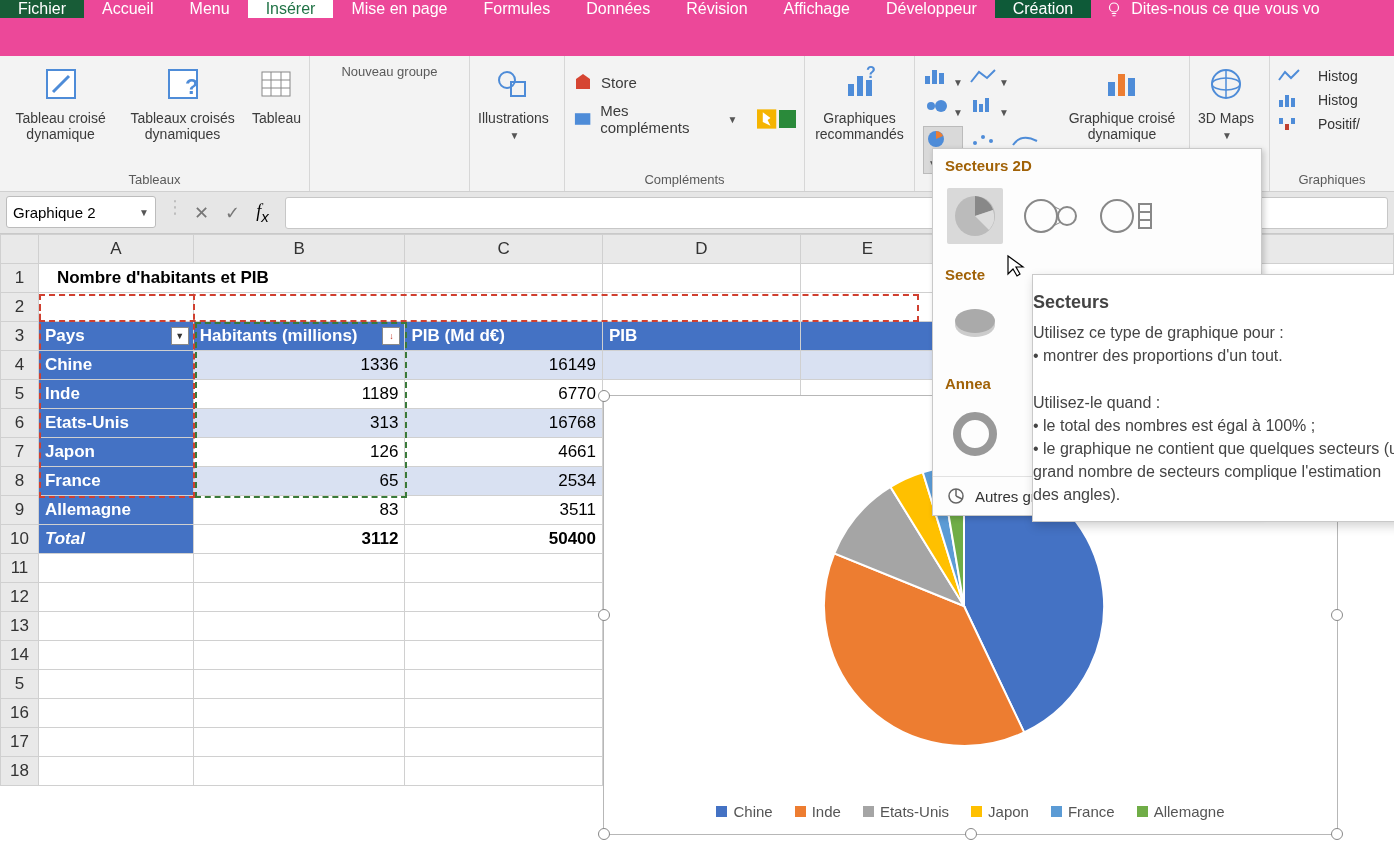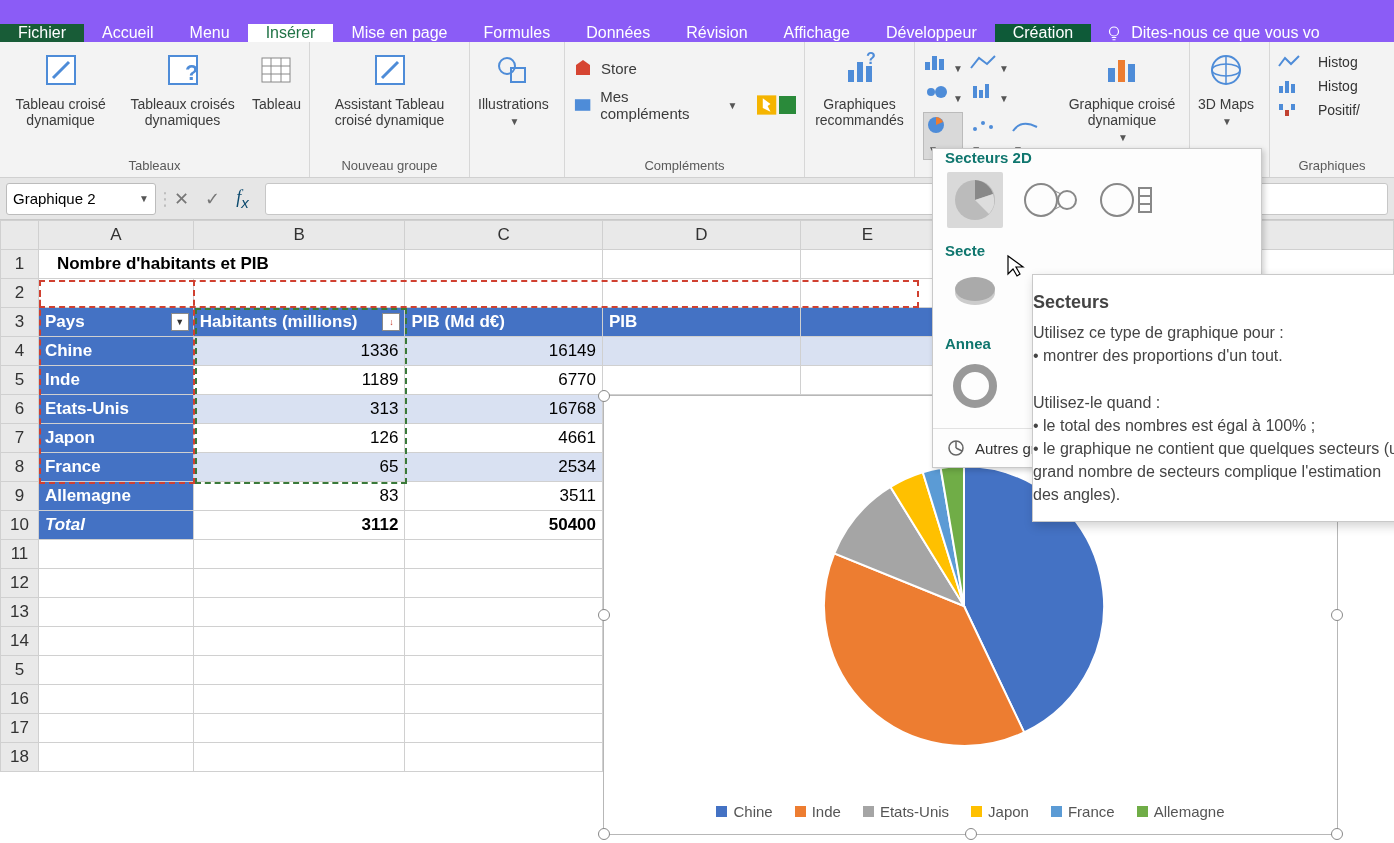--- a/index.html
+++ b/index.html
@@ -1,19 +1,19 @@
 <!DOCTYPE html>
 <html><head>
 <meta charset="utf-8">
 <style>
   * { box-sizing: border-box; margin: 0; padding: 0; font-family: "Segoe UI", Arial, sans-serif; }
   body { background: #fff; overflow: hidden; width: 1394px; height: 843px; position: relative; }
 
   
-  .titlebar { display: flex; background: #8b5cf6; height: 42px; color: #fff; align-items: flex-end; }
+  .titlebar { display: flex; background: #ec4899; height: 56px; color: #fff; align-items: flex-start; }
   .titlebar .tab { padding: 0 18px; font-size: 16px; display:flex; align-items:center; cursor:pointer; }
   .titlebar .tab.file { background: #185c37;}
   .titlebar .tab.active { background: #fff; color: #217346; }
   .titlebar .tab.creation { background: #0e5a38; }
   .titlebar .tell { flex: 1; display:flex; align-items:center; gap:8px; padding-left:14px; font-size:16px; }
   .titlebar .tell .bulb { width: 18px; height: 18px; }
 
   
   .ribbon { background: #f3f3f3; border-bottom: 1px solid #d0d0d0; height: 136px; display:flex; position:relative; }
   .rgroup { border-right: 1px solid #d7d7d7; display:flex; flex-direction:column; justify-content:space-between; padding: 6px 8px 4px 8px; }
@@ -22,25 +22,25 @@
   .ritem { display:flex; flex-direction:column; align-items:center; gap:4px; font-size:14px; color:#3b3b3b; text-align:center; line-height:1.15; cursor:pointer; }
   .ricon { width:44px; height:44px; display:flex; align-items:center; justify-content:center; }
   .ricon svg { width:40px; height:40px; }
   .smallitem { display:flex; align-items:center; gap:8px; font-size:15px; color:#3b3b3b; cursor:pointer; }
   .smallitem svg, .smallitem .sq { width:20px; height:20px; }
   .caret { font-size:10px; color:#555; margin-left:2px; }
   .mini-icon-row { display:flex; gap:6px; align-items:center; }
   .sp-row { display:flex; gap:18px; align-items:center; font-size:14px; color:#333; }
 
   
-  .fbar { height: 42px; background:#e6e6e6; border-bottom:1px solid #c9c9c9; display:flex; align-items:center; padding:4px 6px; }
+  .fbar { height: 42px; background:#e6e6e6; border-bottom:1px solid #c9c9c9; display:flex; padding:4px 6px; gap:10px; }
   .namebox { width:150px; height:32px; background:#fff; border:1px solid #bcbcbc; border-radius:3px; display:flex; align-items:center; justify-content:space-between; padding:0 6px; font-size:15px; }
   .fx-area { display:flex; align-items:center; gap:16px; flex:1; }
   .fx-btn { color:#777; font-size:18px; cursor:pointer; }
-  .fx-label { font-family: "Cambria Math", serif; font-style:italic; font-size:18px; color:#0c4a6e; }
+  .fx-label { font-family: "Cambria Math", serif; font-style:italic; font-size:18px; color:#000000; }
   .fx-input { flex:1; height:32px; background:#fff; border:1px solid #c7c7c7; border-radius:3px; }
 
   
   .grid-wrap { position:relative; }
   .grid { border-collapse:collapse; font-size:17px; }
   .grid th, .grid td { border:1px solid #d0d0d0; height:29px; }
   .grid .colhdr th { background:#e9e9e9; color:#333; font-weight:normal; text-align:center; }
   .grid .rowhdr { background:#e9e9e9; color:#333; text-align:center; width:38px; font-weight:normal; }
   .corner { background:#e9e9e9; border:1px solid #d0d0d0; width:38px; }
   .colA { width:155px; }
@@ -61,21 +61,21 @@
   
   .ants { position:absolute; border:2px dashed #d04030; pointer-events:none; }
 
   
   .chartbox { position:absolute; left:603px; top:395px; width:735px; height:440px; background:#fff; border:1px solid #b7b7b7; }
   .chart-title { text-align:center; font-size:22px; color:#555; margin-top:20px; }
   .handle { position:absolute; width:12px; height:12px; border:1px solid #888; border-radius:50%; background:#fff; }
 
   
   .pie-menu { position:absolute; left:932px; top:148px; width:330px; background:#fdfdfd; border:1px solid #c9c9c9; box-shadow:2px 2px 6px rgba(0,0,0,0.2); z-index:10; }
-  .pie-menu .sec-title { font-weight:bold; font-size:15px; color:#0f766e; padding:0 12px; }
+  .pie-menu .sec-title { font-weight:bold; font-size:15px; color:#a16207; padding:8px 12px; }
   .pie-menu .opt-row { display:flex; gap:20px; padding:6px 14px 14px 14px; align-items:center; }
   .pie-opt { width:56px; height:56px; display:flex; align-items:center; justify-content:center; cursor:pointer; border-radius:2px; }
   .pie-opt.hl { background:#d9d9d9; }
   .pie-menu .more { display:flex; align-items:center; gap:10px; padding:10px 14px; border-top:1px solid #e2e2e2; font-size:15px; color:#333; cursor:pointer;}
 
   
   .tooltip { position:absolute; left:1032px; top:274px; width:378px; background:#fff; border:1px solid #c9c9c9; box-shadow:2px 4px 10px rgba(0,0,0,0.18); padding:14px 0; z-index:20; font-size:16px; color:#444; line-height:1.45;}
   .tooltip h4 { font-size:18px; color:#444; margin-bottom:6px; }
 
   .cursor { position:absolute; left:1006px; top:254px; z-index:30; font-size:20px; pointer-events:none;}
@@ -140,31 +140,20 @@
               <line x1="25" y1="8" x2="25" y2="32" stroke="#888"></line>
             </svg>
           </div>
         <span>Tableau</span>
       </div>
     </div>
     <div class="label">Tableaux</div>
   </div>
 
   <div class="rgroup" style="width:160px">
-    <div class="items">
-      <div class="ritem">
-        <div class="ricon">
-            <svg viewBox="0 0 40 40">
-              <rect x="6" y="6" width="28" height="28" fill="#fff" stroke="#4e8cd8" stroke-width="2"></rect>
-              <path d="M12 28 L28 12" stroke="#4e8cd8" stroke-width="3"></path>
-            </svg>
-          </div>
-        <span>Assistant Tableau croisé dynamique</span>
-      </div>
-    </div>
     <div class="label">Nouveau groupe</div>
   </div>
 
   <div class="rgroup" style="width:95px">
     <div class="items">
       <div class="ritem">
         <div class="ricon">
             <svg viewBox="0 0 40 40">
               <circle cx="14" cy="16" r="8" fill="none" stroke="#4e8cd8" stroke-width="2"></circle>
               <rect x="18" y="18" width="14" height="14" fill="none" stroke="#4e8cd8" stroke-width="2"></rect>

